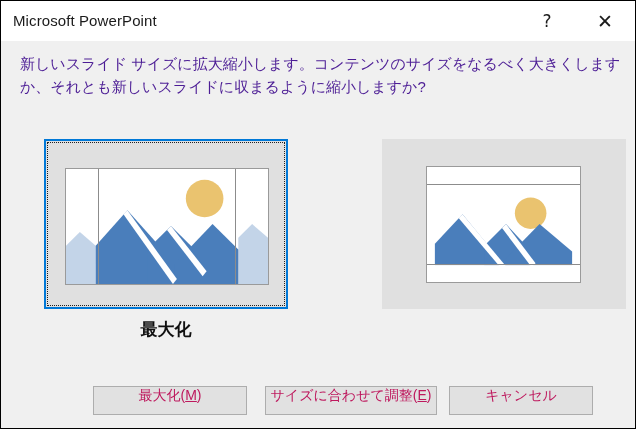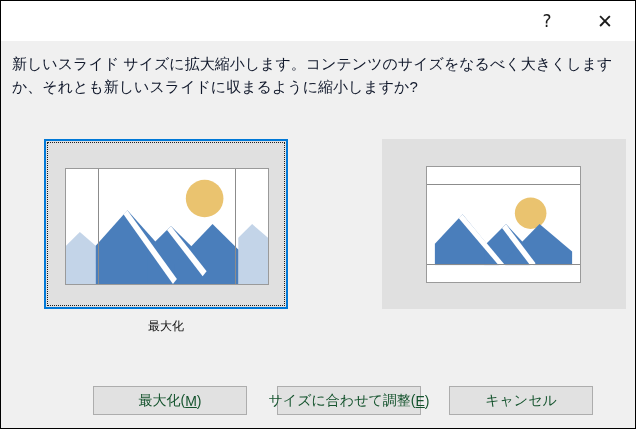--- a/index.html
+++ b/index.html
@@ -56,26 +56,26 @@
     font-size: 17px;
     color: #1a1a1a;
     line-height: 1;
     font-family: "DejaVu Sans", sans-serif;
   }
   #close-btn .caption-glyph { font-size: 19px; font-weight: 300; }
 
   
   #message {
     position: absolute;
-    left: 11px;
+    left: 19px;
     top: 51px;
     width: 608px;
     font-size: 15px;
     line-height: 1.55;
-    color: #0f172a;
+    color: #4c1d95;
     letter-spacing: 0px;
   }
 
   
   .option {
     position: absolute;
     top: 138px;
     width: 244px;
   }
   #option-maximize { left: 43px; }
@@ -153,55 +153,56 @@
     height: 100%;
   }
   .art svg { display: block; width: 100%; height: 100%; }
 
   
   .option-label {
     position: absolute;
     top: 179px;
     width: 244px;
     text-align: center;
-    font-size: 12px;
-    font-weight: normal;
+    font-size: 17px;
+    font-weight: bold;
     color: #101010;
     white-space: nowrap;
   }
 
   
   .btn {
     position: absolute;
     top: 385px;
     height: 29px;
     box-sizing: border-box;
     background: #e1e1e1;
     border: 1px solid #adadad;
     font-family: "Liberation Sans", "DejaVu Sans", sans-serif;
     font-size: 14px;
-    color: #14532d;
+    color: #be185d;
     display: flex;
-    align-items: center;
+    align-items: flex-start;
     justify-content: center;
     cursor: default;
     white-space: nowrap;
     padding: 0;
   }
   #btn-maximize  { left: 92px;  width: 154px; }
-  #btn-ensurefit { left: 276px; width: 144px; }
+  #btn-ensurefit { left: 264px; width: 172px; }
   #btn-cancel    { left: 448px; width: 144px; }
   .accel { text-decoration: underline; }
 </style>
 </head>
 <body>
 
 <div id="dialog">
 
   <div id="titlebar">
+    <div id="title-text">Microsoft PowerPoint</div>
     <div id="help-btn" class="caption-btn">
       <span class="caption-glyph">?</span>
     </div>
     <div id="close-btn" class="caption-btn">
       <span class="caption-glyph">✕</span>
     </div>
   </div>
 
   <div id="message">新しいスライド サイズに拡大縮小します。コンテンツのサイズをなるべく大きくしますか、それとも新しいスライドに収まるように縮小しますか?</div>
 

